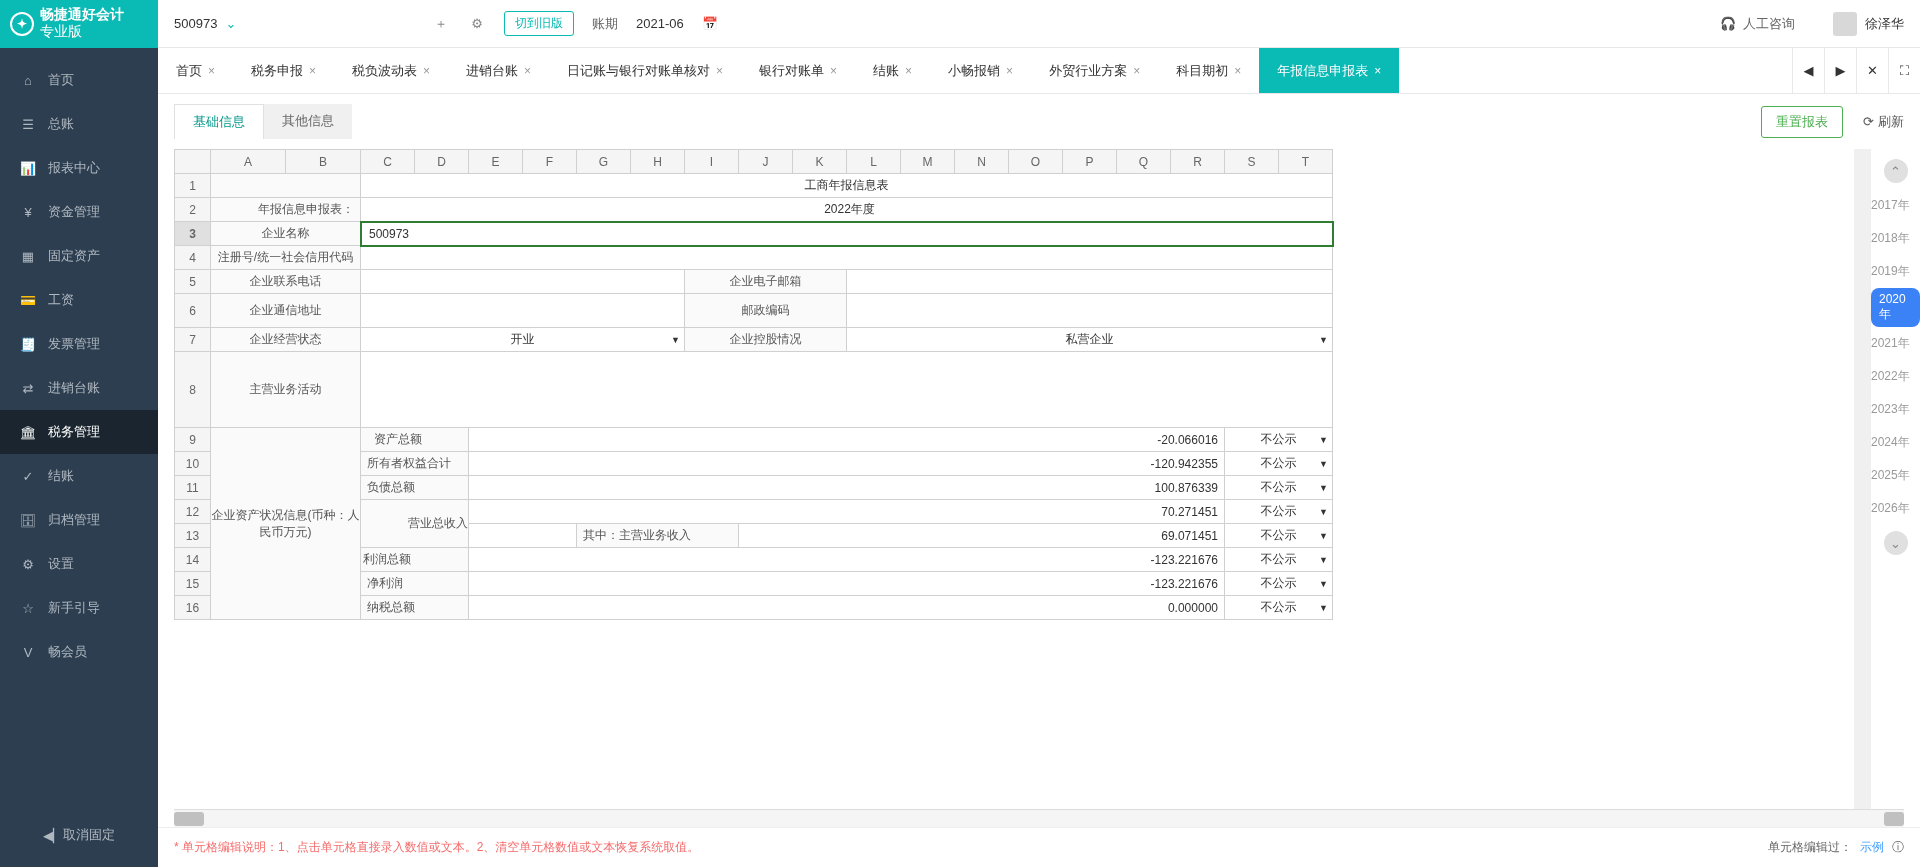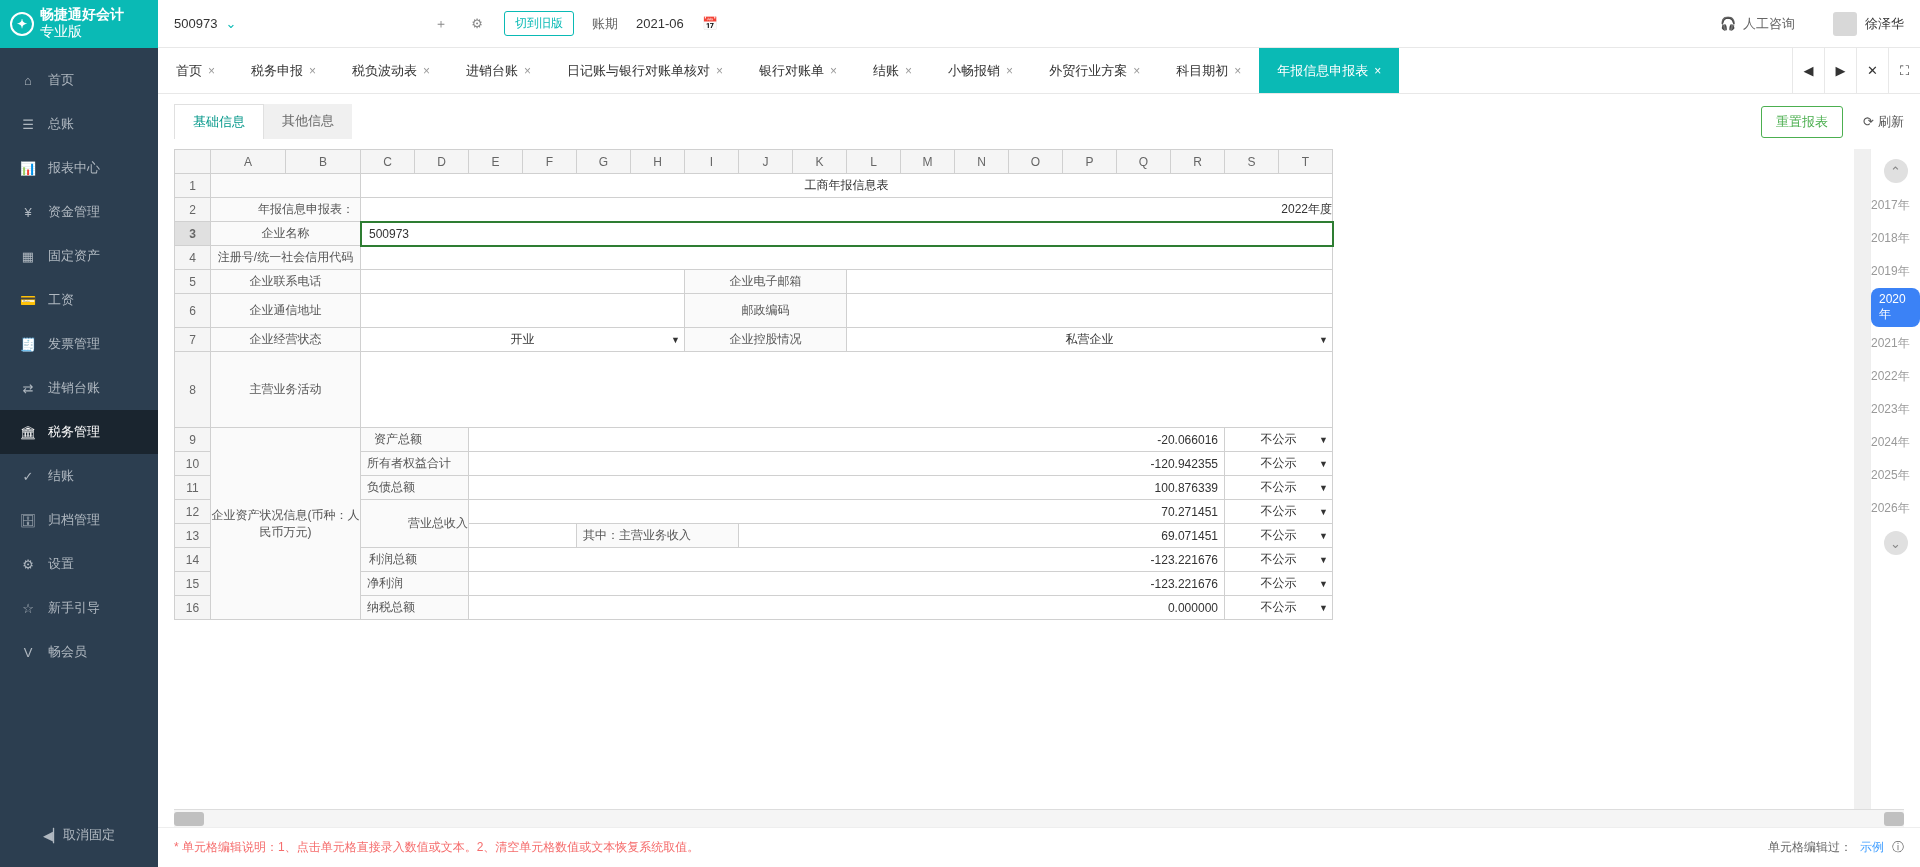--- a/index.html
+++ b/index.html
@@ -289,21 +289,21 @@
                   <th class="col-hdr" style="width:54px">T</th>
                 </tr>
                 <tr>
                   <th class="row-hdr">1</th>
                   <td class="lbl" colspan="2"></td>
                   <td class="title-cell" colspan="18">工商年报信息表</td>
                 </tr>
                 <tr>
                   <th class="row-hdr">2</th>
                   <td class="lbl" colspan="2" style="text-align:right;padding-right:6px">年报信息申报表：</td>
-                  <td colspan="18" style="text-align:right;padding-left:6px">2022年度</td>
+                  <td colspan="18" style="text-align:center;padding-left:6px">2022年度</td>
                 </tr>
                 <tr class="selected-row">
                   <th class="row-hdr">3</th>
                   <td class="lbl" colspan="2">企业名称</td>
                   <td class="selected-cell" colspan="18">500973</td>
                 </tr>
                 <tr>
                   <th class="row-hdr">4</th>
                   <td class="lbl" colspan="2">注册号/统一社会信用代码</td>
                   <td colspan="18"></td>
@@ -361,21 +361,21 @@
                 </tr>
                 <tr>
                   <th class="row-hdr">13</th>
                   <td colspan="2"></td>
                   <td class="lbl" colspan="3" style="text-align:left;padding-left:6px">其中：主营业务收入</td>
                   <td colspan="9" class="num">69.071451</td>
                   <td colspan="2" class="dropdown-cell">不公示<span class="dd-caret">▼</span></td>
                 </tr>
                 <tr>
                   <th class="row-hdr">14</th>
-                  <td class="lbl" colspan="2" style="text-align:left;padding-left:8px">利润总额</td>
+                  <td class="lbl" colspan="2" style="text-align:left;padding-left:2px">利润总额</td>
                   <td colspan="14" class="num">-123.221676</td>
                   <td colspan="2" class="dropdown-cell">不公示<span class="dd-caret">▼</span></td>
                 </tr>
                 <tr>
                   <th class="row-hdr">15</th>
                   <td class="lbl" colspan="2" style="text-align:left;padding-left:6px">净利润</td>
                   <td colspan="14" class="num">-123.221676</td>
                   <td colspan="2" class="dropdown-cell">不公示<span class="dd-caret">▼</span></td>
                 </tr>
                 <tr>

